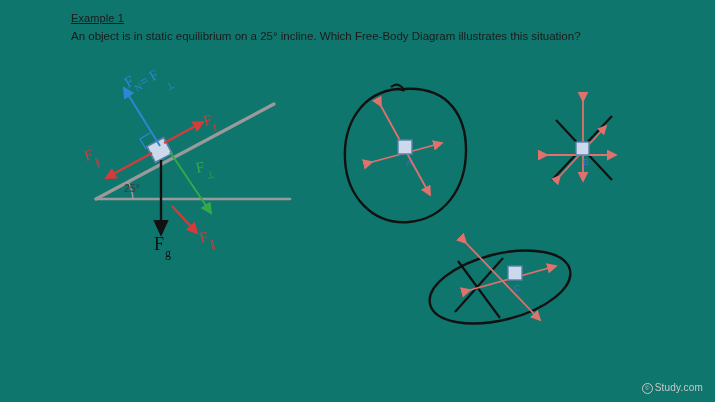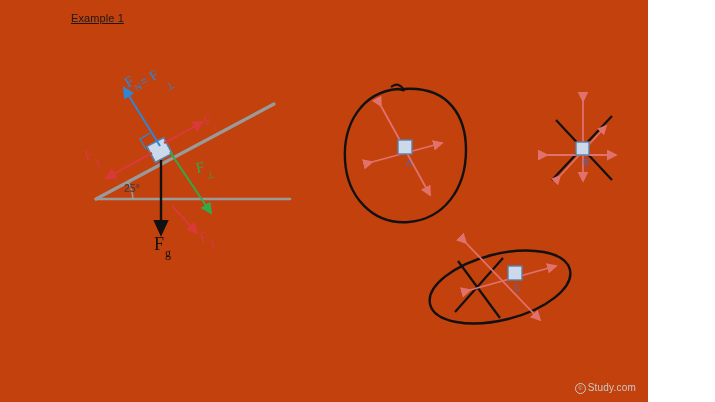--- a/index.html
+++ b/index.html
@@ -2,23 +2,23 @@
 <html><head>
 <meta charset="utf-8">
 <style>
   html, body {
     margin: 0;
     padding: 0;
     background: #ffffff;
   }
   #page {
     position: relative;
-    width: 648px;
+    width: 715px;
     height: 402px;
-    background: #c2410c;
+    background: #0f766e;
     overflow: hidden;
     font-family: "Liberation Sans", sans-serif;
   }
   .title {
     position: absolute;
     left: 71px;
     top: 12px;
     font-size: 11px;
     color: #1a1a1a;
     text-decoration: underline;
@@ -62,20 +62,21 @@
   .lbl {
     font-family: "Liberation Serif", serif;
   }
 </style>
 </head>
 <body>
 
 <div id="page">
 
   <div class="title">Example 1</div>
+  <div class="prompt">An object is in static equilibrium on a 25° incline. Which Free-Body Diagram illustrates this situation?</div>
 
   <svg class="svg-layer" viewBox="0 0 715 402">
     <defs>
       <marker id="ar-red" markerWidth="8" markerHeight="8" refX="5" refY="3" orient="auto">
         <path d="M0,0 L6,3 L0,6 z" fill="#d83a3a"></path>
       </marker>
       <marker id="ar-redl" markerWidth="8" markerHeight="8" refX="5" refY="3" orient="auto">
         <path d="M0,0 L6,3 L0,6 z" fill="#e0716d"></path>
       </marker>
       <marker id="ar-blue" markerWidth="8" markerHeight="8" refX="5" refY="3" orient="auto">

